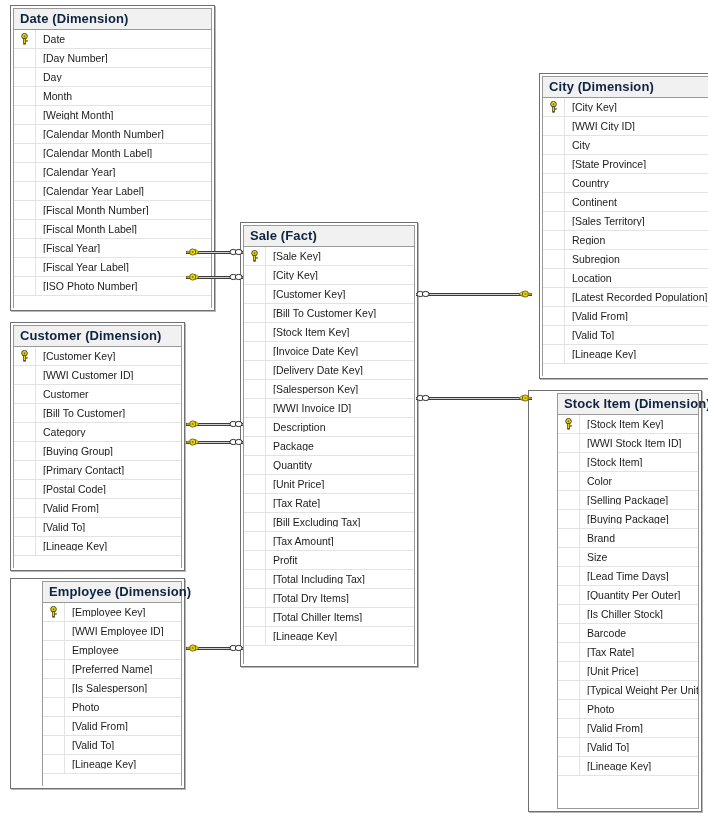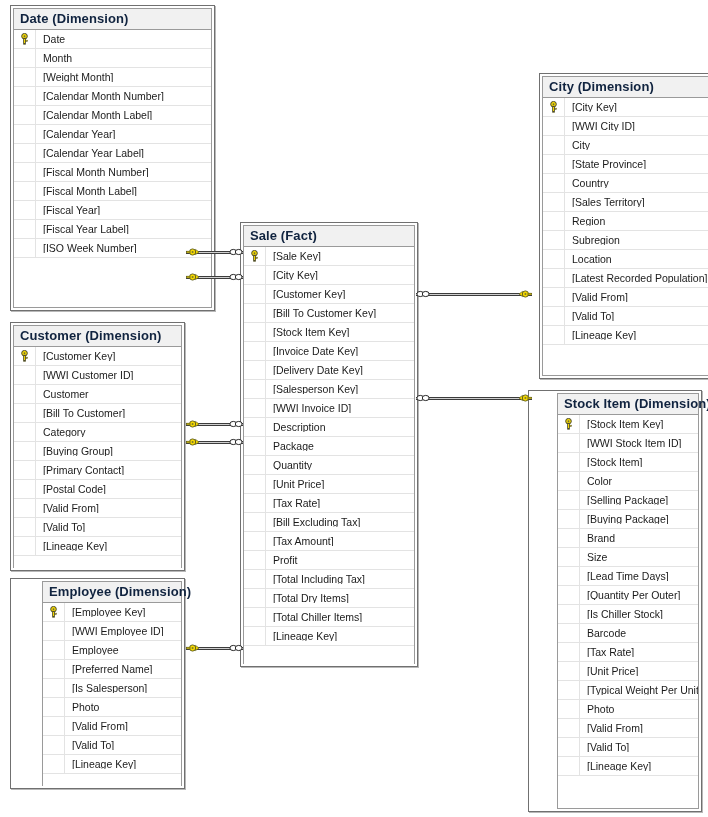--- a/index.html
+++ b/index.html
@@ -128,20 +128,28 @@
                   <circle cx="5.5" cy="3.2" r="0.9" fill="#6d6d3a"></circle>
                   <rect x="4.6" y="5.2" width="1.9" height="6" fill="#f5d800" stroke="#4a4a2e" stroke-width="0.8"></rect>
                   <rect x="6.4" y="7.2" width="2" height="1.1" fill="#f5d800" stroke="#4a4a2e" stroke-width="0.6"></rect>
                 </svg>
               </span>
             </div>
             <div class="col-name">Date</div>
           </div>
           <div class="row">
             <div class="gutter"></div>
+            <div class="col-name">[Day Number]</div>
+          </div>
+          <div class="row">
+            <div class="gutter"></div>
+            <div class="col-name">Day</div>
+          </div>
+          <div class="row">
+            <div class="gutter"></div>
             <div class="col-name">Month</div>
           </div>
           <div class="row">
             <div class="gutter"></div>
             <div class="col-name">[Weight Month]</div>
           </div>
           <div class="row">
             <div class="gutter"></div>
             <div class="col-name">[Calendar Month Number]</div>
           </div>
@@ -168,21 +176,21 @@
           <div class="row">
             <div class="gutter"></div>
             <div class="col-name">[Fiscal Year]</div>
           </div>
           <div class="row">
             <div class="gutter"></div>
             <div class="col-name">[Fiscal Year Label]</div>
           </div>
           <div class="row">
             <div class="gutter"></div>
-            <div class="col-name">[ISO Week Number]</div>
+            <div class="col-name">[ISO Photo Number]</div>
           </div>
         </div>
         <div class="filler" style="height: 14px;"></div>
       </div>
     </div>
     <div class="table-box" style="left: 10px; top: 322px; width: 175px; height: 249px;">
       <div class="table-inner">
         <div class="table-title">Customer (Dimension)</div>
         <div class="rows">
           <div class="row">
@@ -424,20 +432,24 @@
           <div class="row">
             <div class="gutter"></div>
             <div class="col-name">[State Province]</div>
           </div>
           <div class="row">
             <div class="gutter"></div>
             <div class="col-name">Country</div>
           </div>
           <div class="row">
             <div class="gutter"></div>
+            <div class="col-name">Continent</div>
+          </div>
+          <div class="row">
+            <div class="gutter"></div>
             <div class="col-name">[Sales Territory]</div>
           </div>
           <div class="row">
             <div class="gutter"></div>
             <div class="col-name">Region</div>
           </div>
           <div class="row">
             <div class="gutter"></div>
             <div class="col-name">Subregion</div>
           </div>

